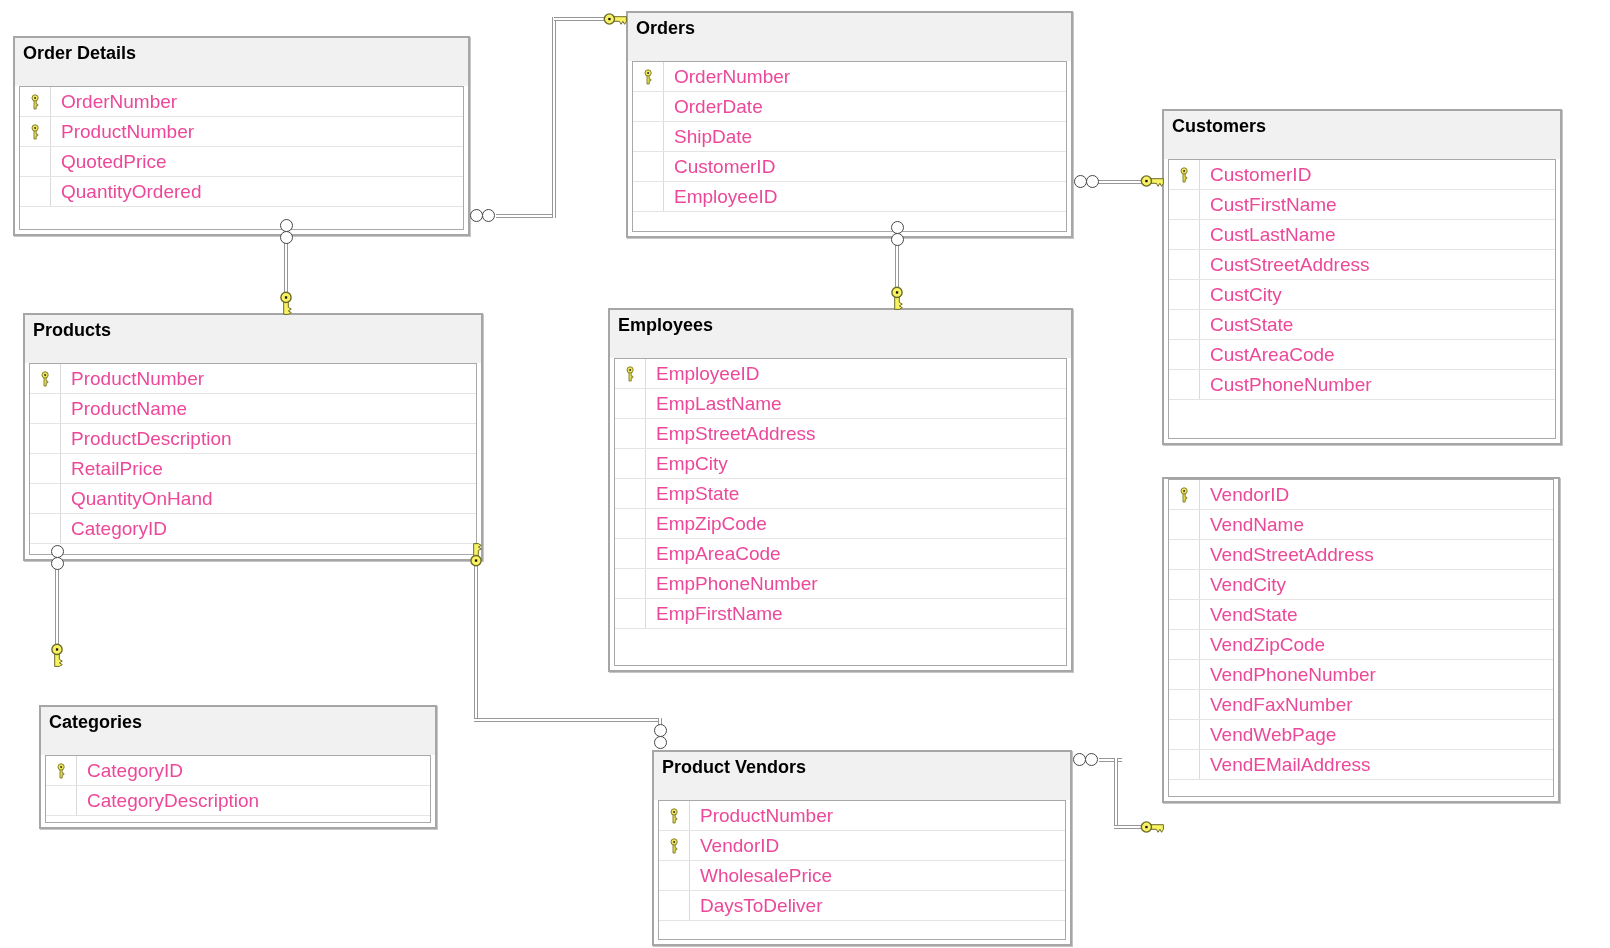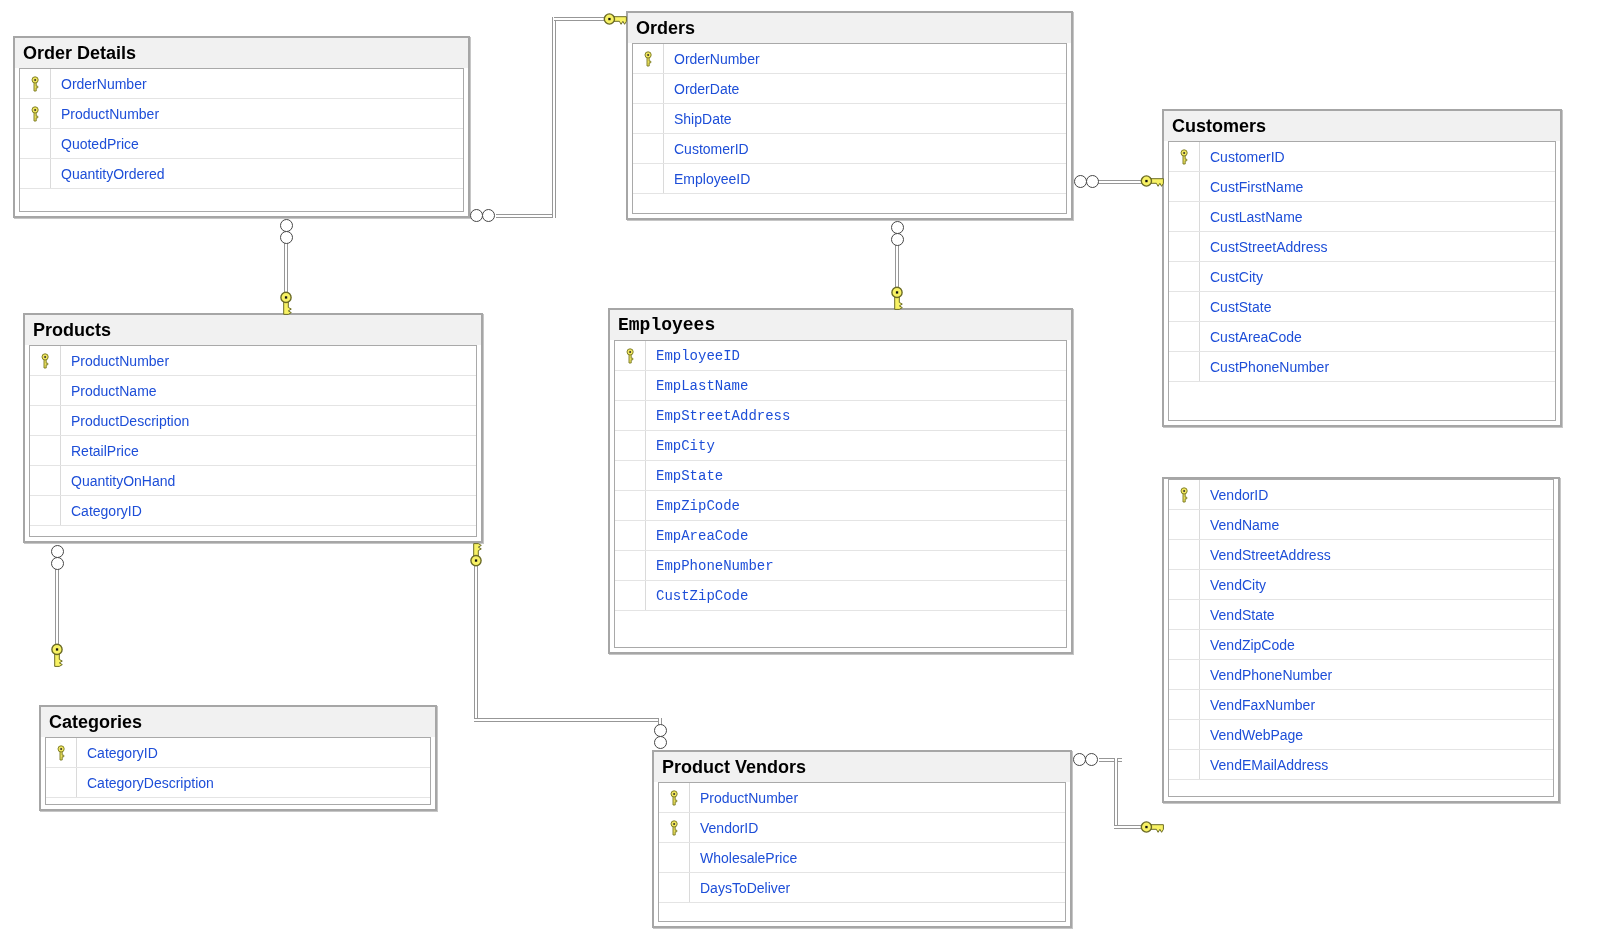--- a/index.html
+++ b/index.html
@@ -6,38 +6,38 @@
   .canvas{
     position:relative;width:1610px;height:948px;background:#ffffff;
     font-family:"Liberation Sans",sans-serif;overflow:hidden;
   }
   
   .tbl{
     position:absolute;box-sizing:border-box;background:#ffffff;
     border:2px solid #a6a6a6;box-shadow:1px 1px 0 #c6c6c6;z-index:2;
   }
   .tbl-title{
-    height:30px;line-height:31px;background:#f1f1f1;color:#000;
+    height:48px;line-height:31px;background:#f1f1f1;color:#000;
     font-weight:bold;font-size:18px;padding-left:8px;white-space:nowrap;
     overflow:hidden;
   }
   .tbl-grid{
     margin:0 4px 4px 4px;border:1px solid #a9a9a9;background:#fff;
     overflow:hidden;
   }
   .trow{
     display:flex;align-items:center;height:30px;box-sizing:border-box;
     border-bottom:1px solid #e4e4e4;background:#fff;
   }
   .icon-cell{
     width:30px;flex:none;align-self:stretch;border-right:1px solid #dadada;
     display:flex;align-items:center;justify-content:center;
   }
   .col-name{
-    padding-left:10px;font-size:14px;color:#1d4ed8;white-space:nowrap;
+    padding-left:10px;font-size:19px;color:#ec4899;white-space:nowrap;
   }
   
   .seg{position:absolute;background:#fff;box-sizing:border-box;z-index:1;}
   .seg-h{height:4px;border-top:1px solid #979797;border-bottom:1px solid #979797;}
   .seg-v{width:4px;border-left:1px solid #979797;border-right:1px solid #979797;}
   .marker{position:absolute;z-index:4;}
   .many-h{display:flex;flex-direction:row;}
   .many-v{display:flex;flex-direction:column;}
   .circ{
     width:13px;height:13px;border:1.5px solid #474747;border-radius:50%;
@@ -202,21 +202,21 @@
         <div class="trow">
           <div class="icon-cell"></div>
           <div class="col-name">QuantityOnHand</div>
         </div>
         <div class="trow">
           <div class="icon-cell"></div>
           <div class="col-name">CategoryID</div>
         </div>
       </div>
     </div>
-    <div class="tbl" style="left: 608px; top: 308px; width: 465px; font-family: Liberation Mono, monospace;">
+    <div class="tbl" style="left: 608px; top: 308px; width: 465px;">
       <div class="tbl-title">Employees</div>
       <div class="tbl-grid" style="height: 306px;">
         <div class="trow">
           <div class="icon-cell">
             <svg width="10" height="16" viewBox="0 0 10 16">
               <path d="M4 6.5 L6.2 6.5 L6.2 10.2 L7.8 10.2 L7.8 11.8 L6.2 11.8 L6.2 15 L4 15 Z" fill="#efe45f" stroke="#77771f" stroke-width="0.9"></path>
               <circle cx="5.1" cy="3.9" r="3.1" fill="#efe45f" stroke="#77771f" stroke-width="0.9"></circle>
               <circle cx="5.1" cy="3.9" r="1" fill="#333"></circle>
             </svg>
           </div>
@@ -245,21 +245,21 @@
         <div class="trow">
           <div class="icon-cell"></div>
           <div class="col-name">EmpAreaCode</div>
         </div>
         <div class="trow">
           <div class="icon-cell"></div>
           <div class="col-name">EmpPhoneNumber</div>
         </div>
         <div class="trow">
           <div class="icon-cell"></div>
-          <div class="col-name">CustZipCode</div>
+          <div class="col-name">EmpFirstName</div>
         </div>
       </div>
     </div>
     <div class="tbl" style="left: 1162px; top: 477px; width: 398px;">
       <div class="tbl-grid" style="height: 316px;">
         <div class="trow">
           <div class="icon-cell">
             <svg width="10" height="16" viewBox="0 0 10 16">
               <path d="M4 6.5 L6.2 6.5 L6.2 10.2 L7.8 10.2 L7.8 11.8 L6.2 11.8 L6.2 15 L4 15 Z" fill="#efe45f" stroke="#77771f" stroke-width="0.9"></path>
               <circle cx="5.1" cy="3.9" r="3.1" fill="#efe45f" stroke="#77771f" stroke-width="0.9"></circle>

